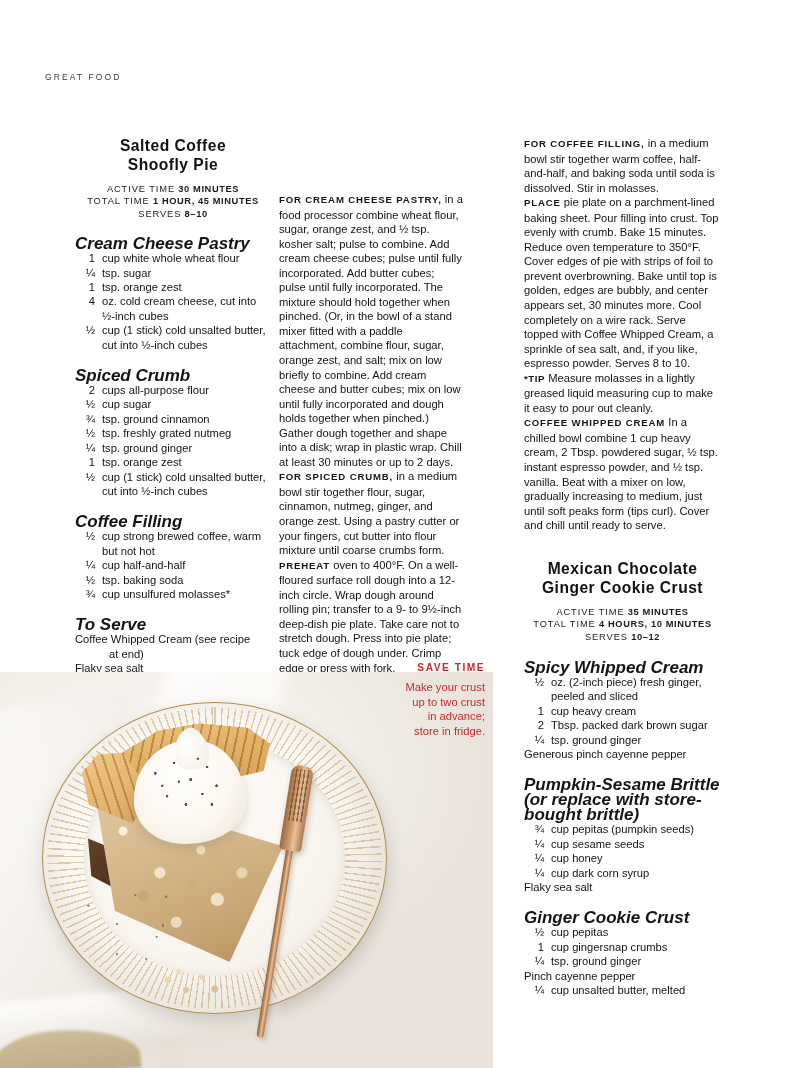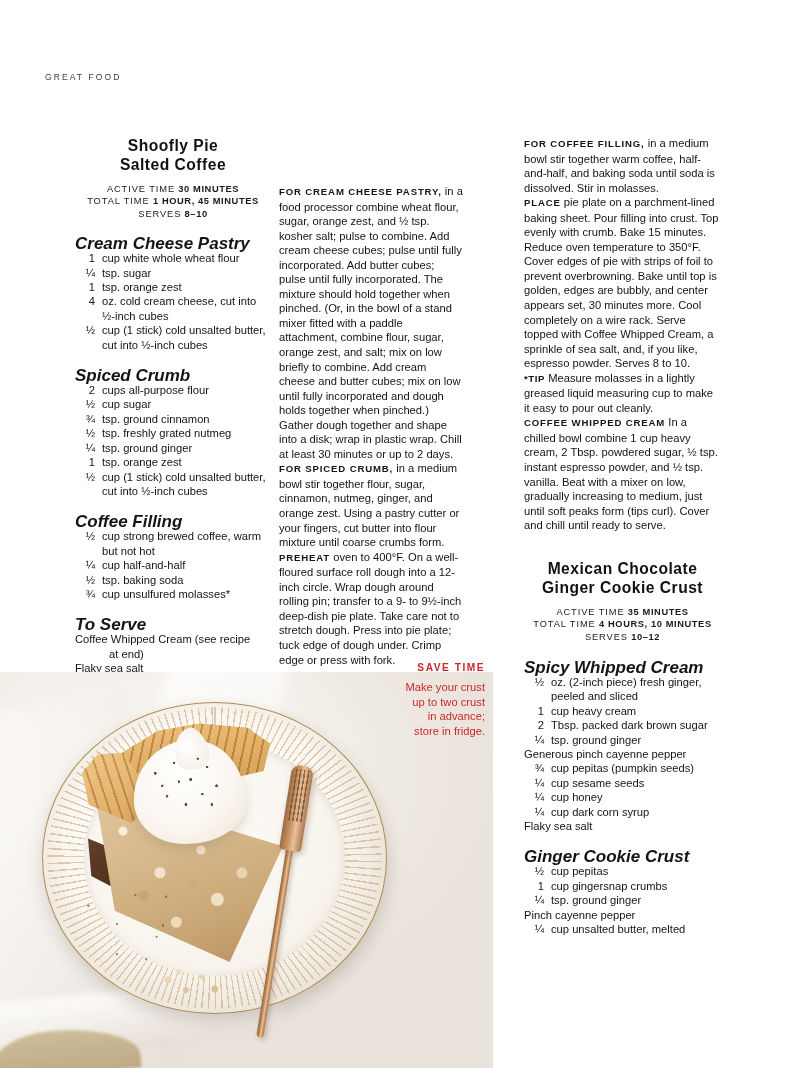--- a/index.html
+++ b/index.html
@@ -26,21 +26,21 @@
   }
 
   
   .col {
     position: absolute;
     font-size: 11.2px;
     line-height: 14.6px;
     color: #141414;
   }
   .col-left   { left: 75px;  top: 136px; width: 196px; }
-  .col-mid    { left: 279px; top: 184px; width: 184px; }
+  .col-mid    { left: 279px; top: 192px; width: 184px; }
   .col-right  { left: 524px; top: 136px; width: 197px; }
 
   
   .recipe-title {
     text-align: center;
     font-size: 15.6px;
     font-weight: bold;
     line-height: 19px;
     letter-spacing: 0.5px;
     color: #111;
@@ -376,22 +376,22 @@
   .save-time .st-body span { display: block; }
 </style>
 </head>
 <body>
 
 <div class="running-head">GREAT FOOD</div>
 
 <div class="col col-left">
 
   <div class="recipe-title">
+    <span class="ln">Salted Coffee</span>
     <span class="ln">Shoofly Pie</span>
-    <span class="ln">Salted Coffee</span>
   </div>
 
   <div class="times">
     <div>
       <span class="lbl">ACTIVE TIME</span>
       <span class="val">30 MINUTES</span>
     </div>
     <div>
       <span class="lbl">TOTAL TIME</span>
       <span class="val">1 HOUR, 45 MINUTES</span>
@@ -537,20 +537,21 @@
   <div class="ing-row">
     <span class="qty">2</span>
     <span class="txt">Tbsp. packed dark brown sugar</span>
   </div>
   <div class="ing-row">
     <span class="qty">¼</span>
     <span class="txt">tsp. ground ginger</span>
   </div>
   <div class="ing-plain">Generous pinch cayenne pepper</div>
 
+  <div class="ing-head">Pumpkin-Sesame Brittle (or replace with store-bought brittle)</div>
   <div class="ing-row">
     <span class="qty">¾</span>
     <span class="txt">cup pepitas (pumpkin seeds)</span>
   </div>
   <div class="ing-row">
     <span class="qty">¼</span>
     <span class="txt">cup sesame seeds</span>
   </div>
   <div class="ing-row">
     <span class="qty">¼</span>

